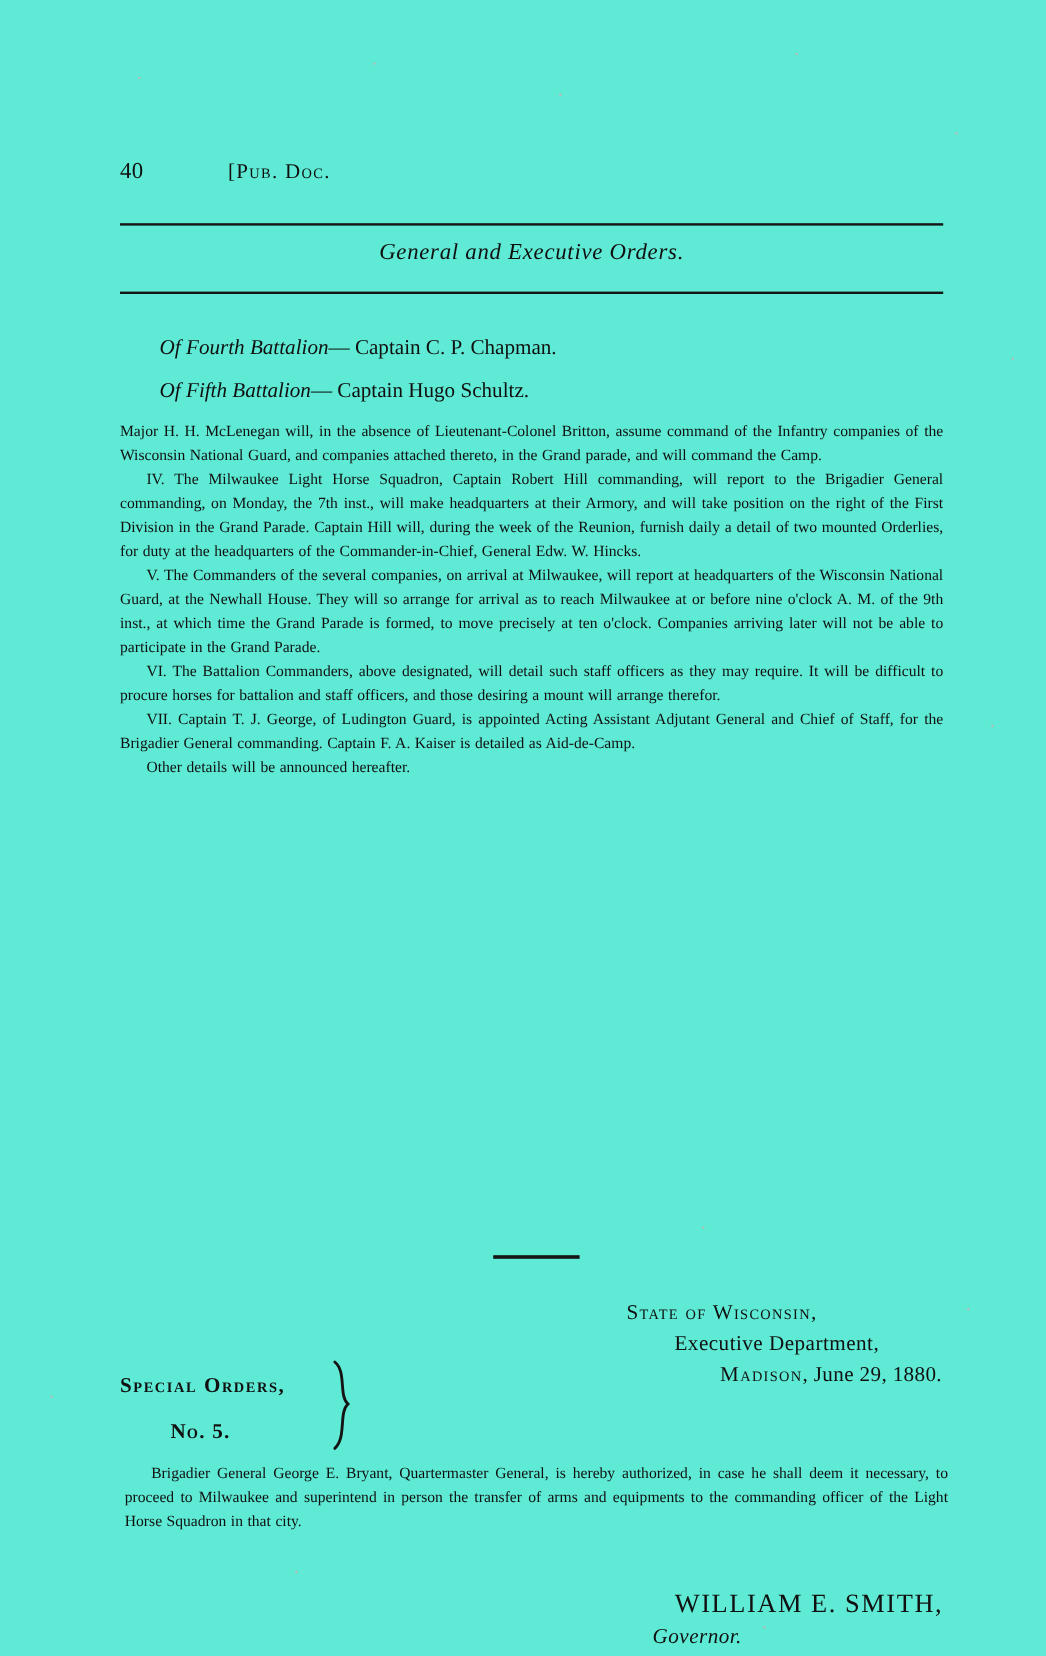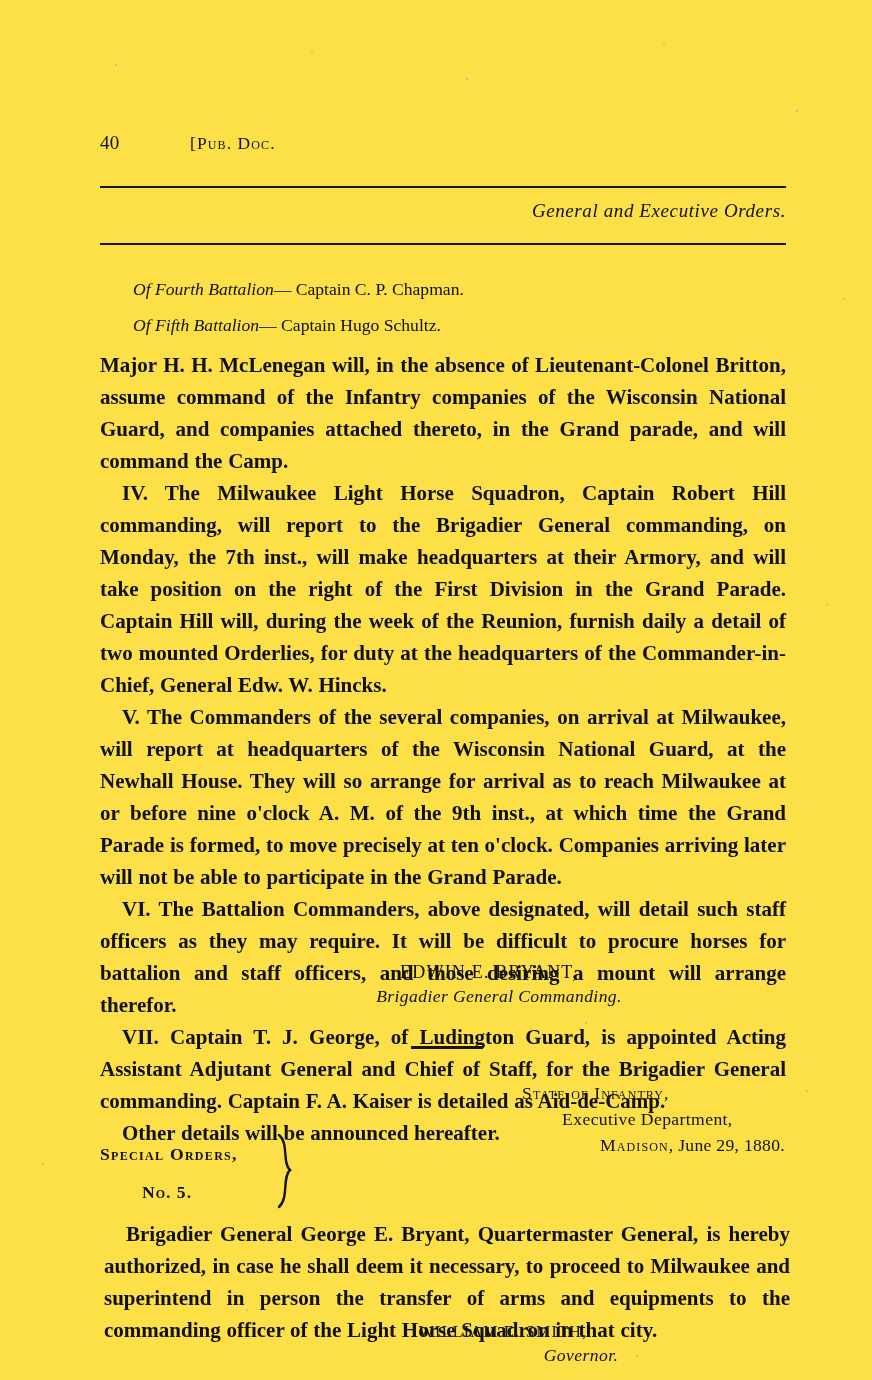--- a/index.html
+++ b/index.html
@@ -8,21 +8,21 @@
     background: #ffffff;
   }
   body {
     font-family: "Liberation Serif", "DejaVu Serif", serif;
     color: #101010;
   }
   .page {
     position: relative;
     width: 872px;
     height: 1380px;
-    background: #fde047;
+    background: #5eead4;
     overflow: hidden;
   }
 
   
   .runhead {
     position: absolute;
     left: 100px;
     right: 87px;
     top: 132px;
     height: 26px;
@@ -58,42 +58,41 @@
     background: #151515;
   }
   .rule-top  { top: 186px; }
   .rule-bot  { top: 243px; }
 
   .section-title {
     position: absolute;
     left: 100px;
     width: 686px;
     top: 200px;
-    text-align: right;
+    text-align: center;
     font-style: italic;
     font-size: 19px;
     letter-spacing: 0.6px;
   }
 
   
   .body {
     position: absolute;
     left: 100px;
     top: 266px;
     width: 686px;
   }
   p.para {
     margin: 0;
-    font-size: 21px;
-    line-height: 32px;
+    font-size: 13px;
+    line-height: 20px;
     text-align: justify;
     text-align-last: left;
     word-spacing: 0.5px;
     hyphens: none;
-    font-weight: bold;
   }
   p.para.indent { text-indent: 22px; }
   p.roster {
     margin: 11px;
     font-size: 17.6px;
     line-height: 25.1px;
     text-indent: 22px;
     white-space: nowrap;
   }
   p.roster i { font-style: italic; }
@@ -179,23 +178,24 @@
     width: 686px;
   }
   .gov-block {
     position: absolute;
     left: 100px;
     width: 686px;
     top: 1323px;
     text-align: center;
   }
   .gov-name {
-    font-size: 16px;
+    font-size: 22px;
     letter-spacing: 1.3px;
     padding-left: 120px;
+    text-align: right;
   }
   .gov-title {
     font-size: 17.6px;
     font-style: italic;
     letter-spacing: 0.4px;
     padding-left: 276px;
     margin-top: 4px;
   }
 
   
@@ -230,29 +230,25 @@
     </p>
 
     <p class="para">Major H. H. McLenegan will, in the absence of Lieutenant-Colonel Britton, assume command of the Infantry companies of the Wisconsin National Guard, and companies attached thereto, in the Grand parade, and will command the Camp.</p>
     <p class="para indent">IV. The Milwaukee Light Horse Squadron, Captain Robert Hill commanding, will report to the Brigadier General commanding, on Monday, the 7th inst., will make headquarters at their Armory, and will take position on the right of the First Division in the Grand Parade. Captain Hill will, during the week of the Reunion, furnish daily a detail of two mounted Orderlies, for duty at the headquarters of the Commander-in-Chief, General Edw. W. Hincks.</p>
     <p class="para indent">V. The Commanders of the several companies, on arrival at Milwaukee, will report at headquarters of the Wisconsin National Guard, at the Newhall House. They will so arrange for arrival as to reach Milwaukee at or before nine o'clock A. M. of the 9th inst., at which time the Grand Parade is formed, to move precisely at ten o'clock. Companies arriving later will not be able to participate in the Grand Parade.</p>
     <p class="para indent">VI. The Battalion Commanders, above designated, will detail such staff officers as they may require. It will be difficult to procure horses for battalion and staff officers, and those desiring a mount will arrange therefor.</p>
     <p class="para indent">VII. Captain T. J. George, of Ludington Guard, is appointed Acting Assistant Adjutant General and Chief of Staff, for the Brigadier General commanding. Captain F. A. Kaiser is detailed as Aid-de-Camp.</p>
     <p class="para indent">Other details will be announced hereafter.</p>
   </div>
 
-  <div class="sig-block">
-    <div class="sig-name">EDWIN E. BRYANT,</div>
-    <div class="sig-title">Brigadier General Commanding.</div>
-  </div>
 
   <div class="divider"></div>
 
   <div class="dateline">
-    <div class="dl-line dl-state">State of Infantry,</div>
+    <div class="dl-line dl-state">State of Wisconsin,</div>
     <div class="dl-line dl-dept">Executive Department,</div>
     <div class="dl-line dl-city"><span class="sc">Madison</span><span>, June 29, 1880.</span></div>
   </div>
 
   <div class="orders">
     <div class="orders-line1">Special Orders,</div>
     <div class="orders-line2">No. 5.</div>
   </div>
   <svg class="brace" viewBox="0 0 30 76">
     <path d="M6 2 C 16 10, 9 30, 17 37 C 9 44, 16 65, 6 74" fill="none" stroke="#151515" stroke-width="2.4" stroke-linecap="round"></path>

